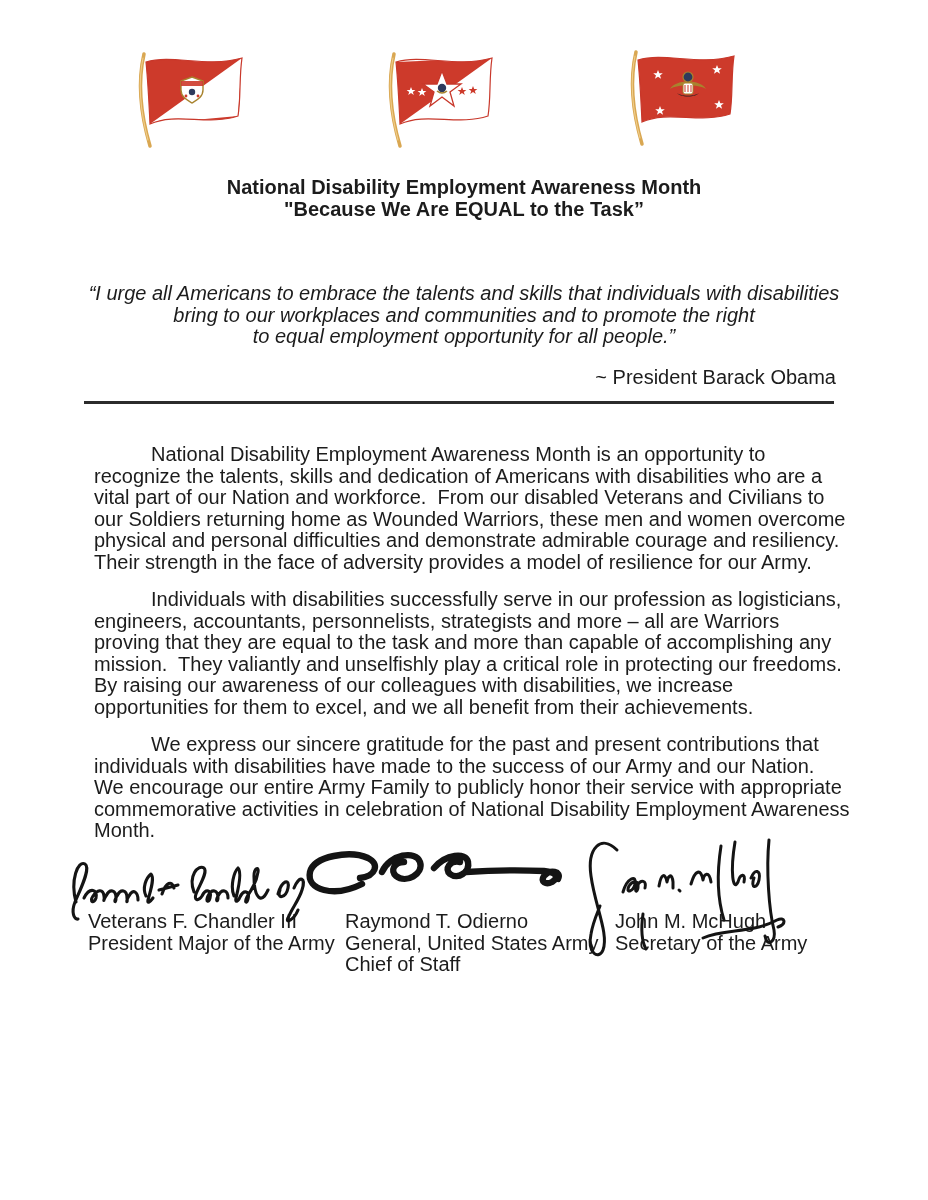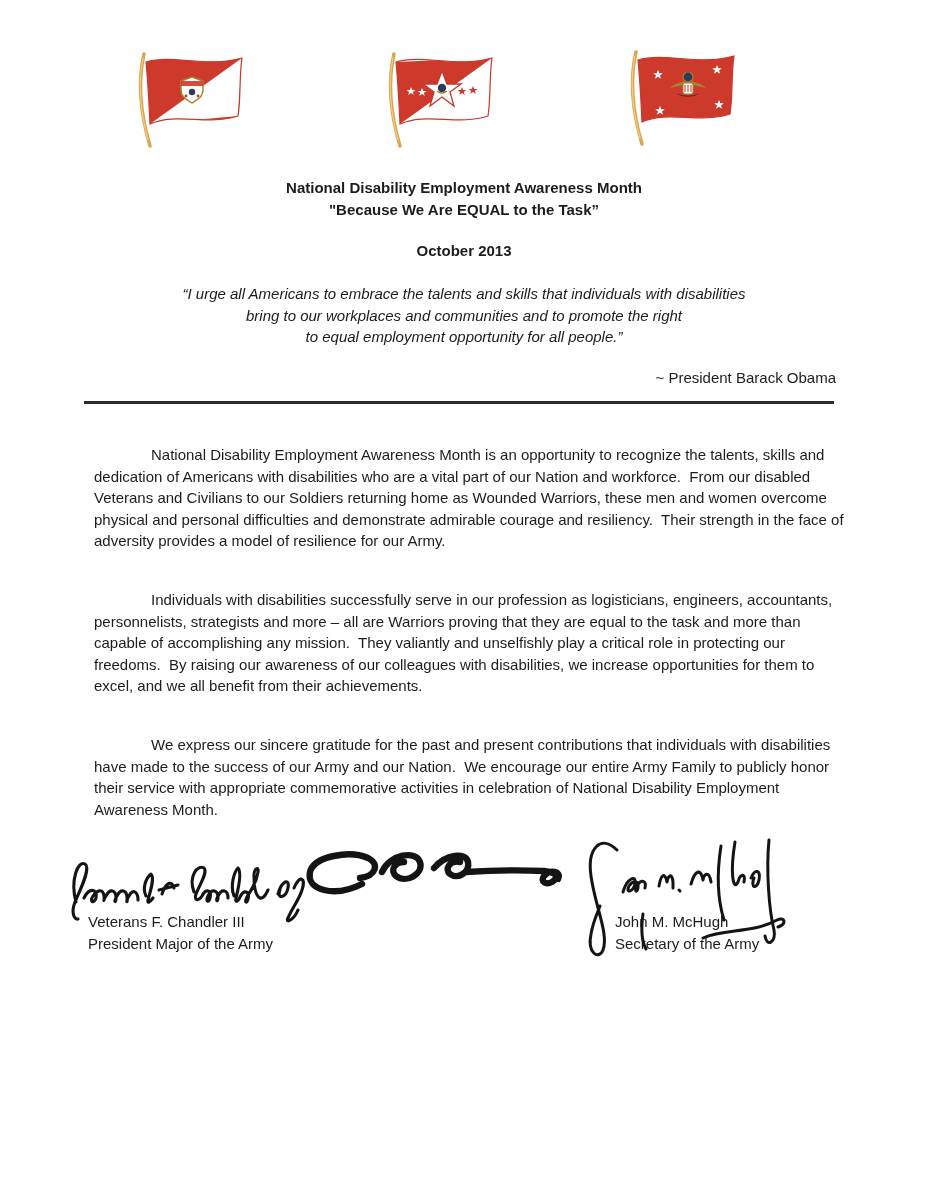--- a/index.html
+++ b/index.html
@@ -5,21 +5,21 @@
   :root{
     --flag-red:#cd3a2b; --flag-border:#c8372a; --pole-gold:#d9a752; --pole-hi:#f0cd8a;
     --emblem-navy:#2e3a5c; --emblem-gold:#a8832e; --rule:#2b2b2b; --ink:#1c1c1c; --paper:#ffffff;
   }
   html,body{margin:0;padding:0;}
   body{background:#888;}
   .page{
     position:relative; width:928px; height:1200px; margin:0 auto;
     background:var(--paper); color:var(--ink);
     font-family:"Liberation Sans","DejaVu Sans",sans-serif;
-    font-size:15px; line-height:21.6px; overflow:hidden;
+    font-size:20px; line-height:21.6px; overflow:hidden;
   }
   .abs{position:absolute;}
   .center{left:0; width:100%; text-align:center;}
   .bold{font-weight:bold;}
   .italic{font-style:italic;}
   .flag{position:absolute; width:120px; height:100px;}
   .title-block{top:177px; line-height:21.5px;}
   .date-line{top:240px;}
   .quote-block{top:283px; line-height:21.7px;}
   .attribution{top:367px; right:92px; text-align:right;}
@@ -112,21 +112,20 @@
       <rect x="63" y="35" width="10" height="11" rx="2" fill="#fff" stroke="var(--emblem-gold)" stroke-width="1"></rect>
       <path d="M65,37 v7 M68,37 v7 M71,37 v7" stroke="var(--flag-red)" stroke-width="1"></path>
       <path d="M56,44 C60,50 76,50 80,44 C76,49 60,49 56,44 Z" fill="#222"></path>
     </g>
   </svg>
 
   <div class="abs center bold title-block">
     <div>National Disability Employment Awareness Month</div>
     <div>"Because We Are EQUAL to the Task”</div>
   </div>
-  <div class="abs center bold date-line">October 2013</div>
 
   <div class="abs center italic quote-block">
     <div>“I urge all Americans to embrace the talents and skills that individuals with disabilities</div>
     <div>bring to our workplaces and communities and to promote the right</div>
     <div>to equal employment opportunity for all people.”</div>
   </div>
   <div class="abs attribution">~ President Barack Obama</div>
 
   <div class="abs rule"></div>
 
@@ -168,19 +167,24 @@
       <path d="M140,110 C162,100 188,106 214,92 C222,88 224,96 215,99"></path>
       <path d="M80,86 C78,100 78,112 83,121"></path>
     </g>
   </svg>
 
   <div class="abs sig-col col1">
     <div>Veterans F. Chandler III</div>
     <div>President Major of the Army</div>
   </div>
 
+  <div class="abs sig-col col2">
+    <div>Raymond T. Odierno</div>
+    <div>General, United States Army</div>
+    <div>Chief of Staff</div>
+  </div>
 
   <div class="abs sig-col col3">
     <div>John M. McHugh</div>
     <div>Secretary of the Army</div>
   </div>
 
 </div>
 
 </body></html>

